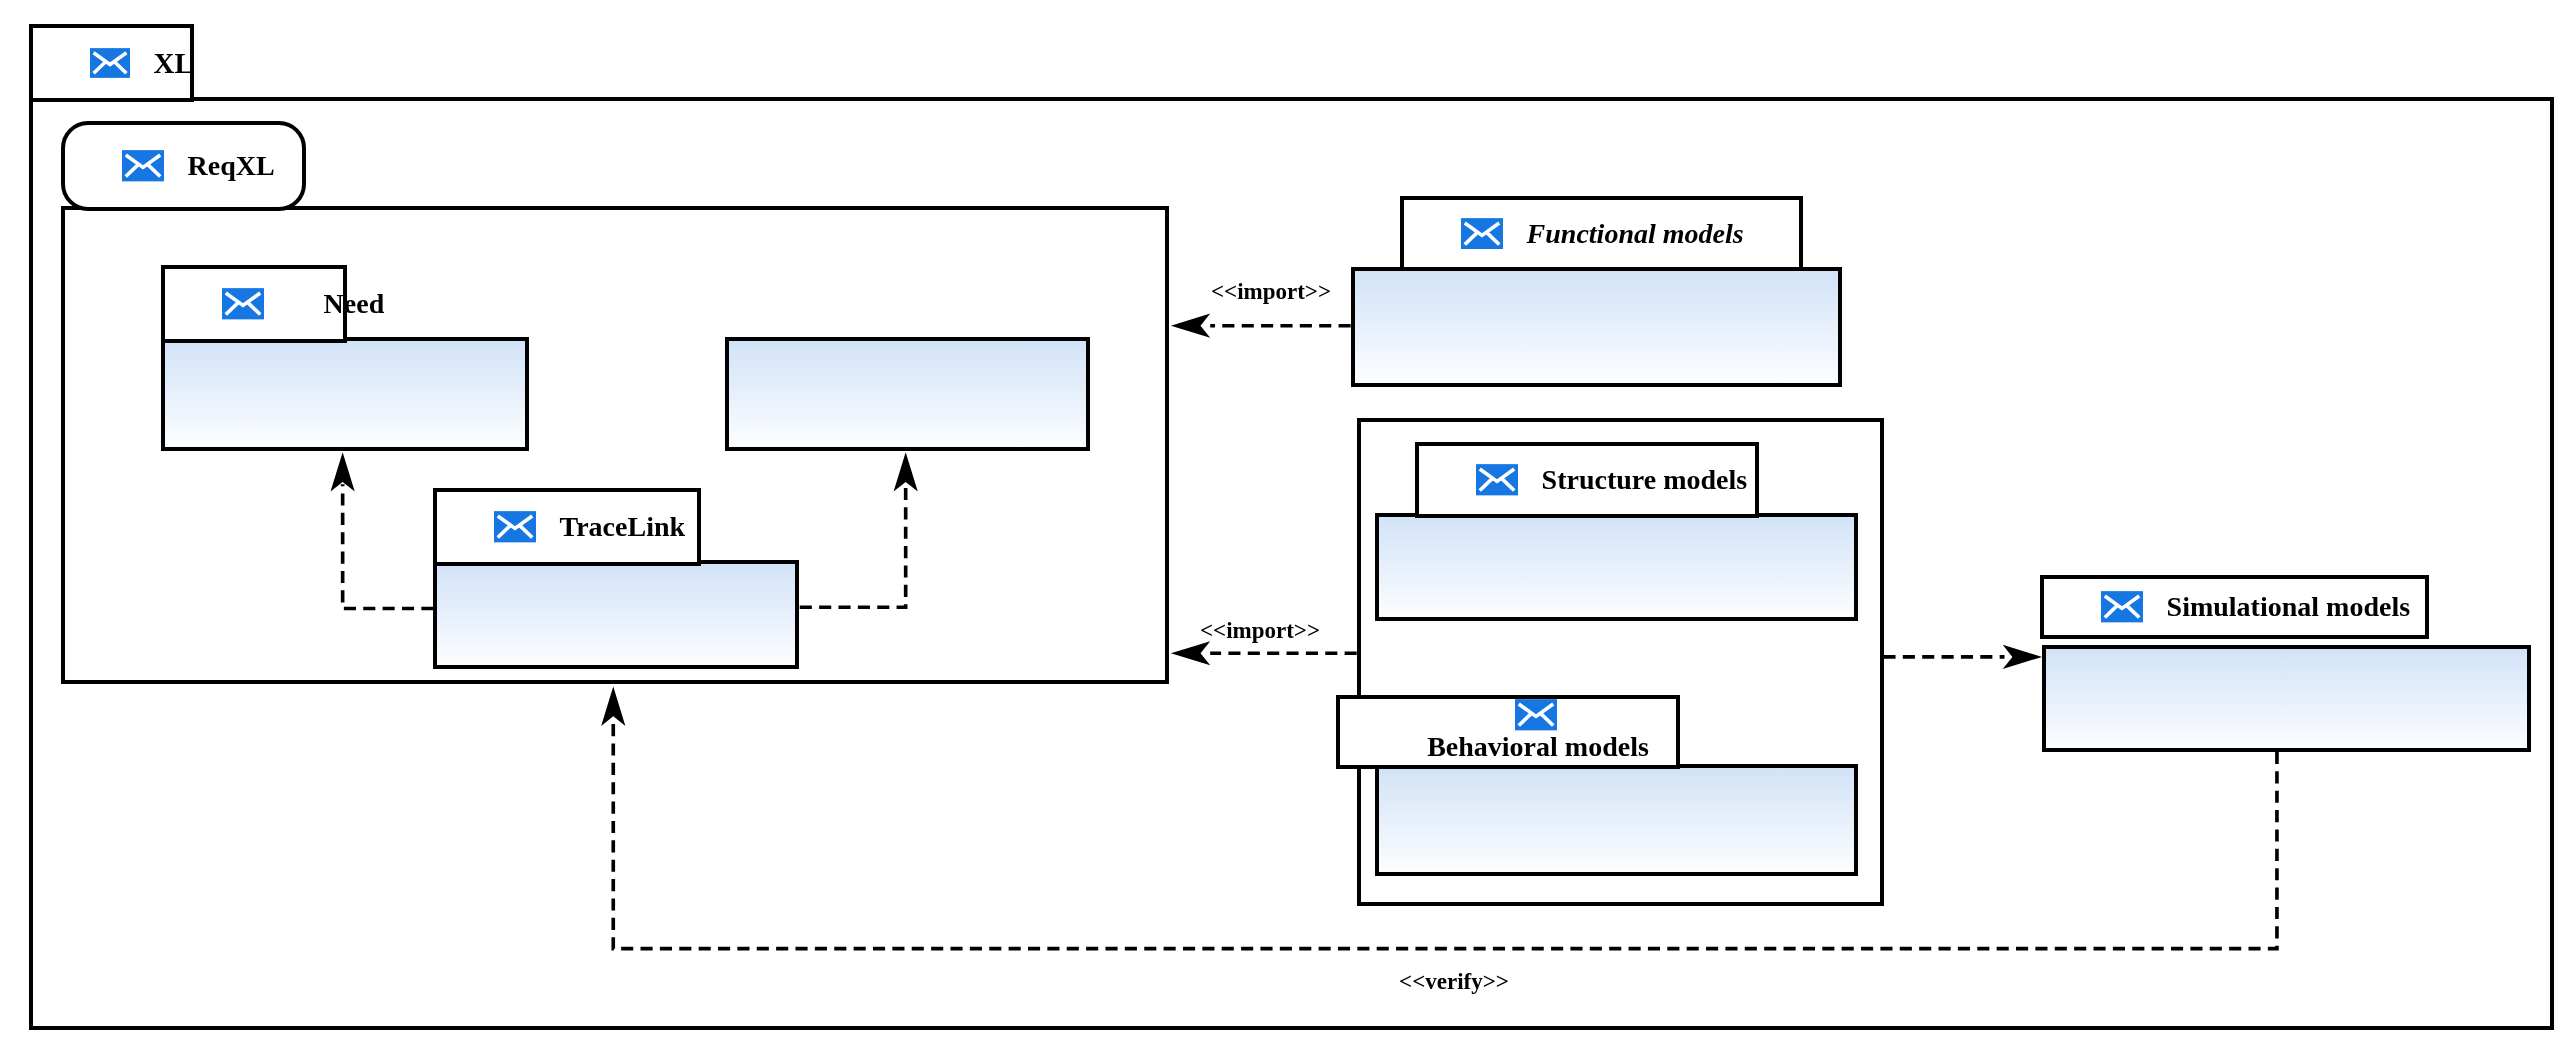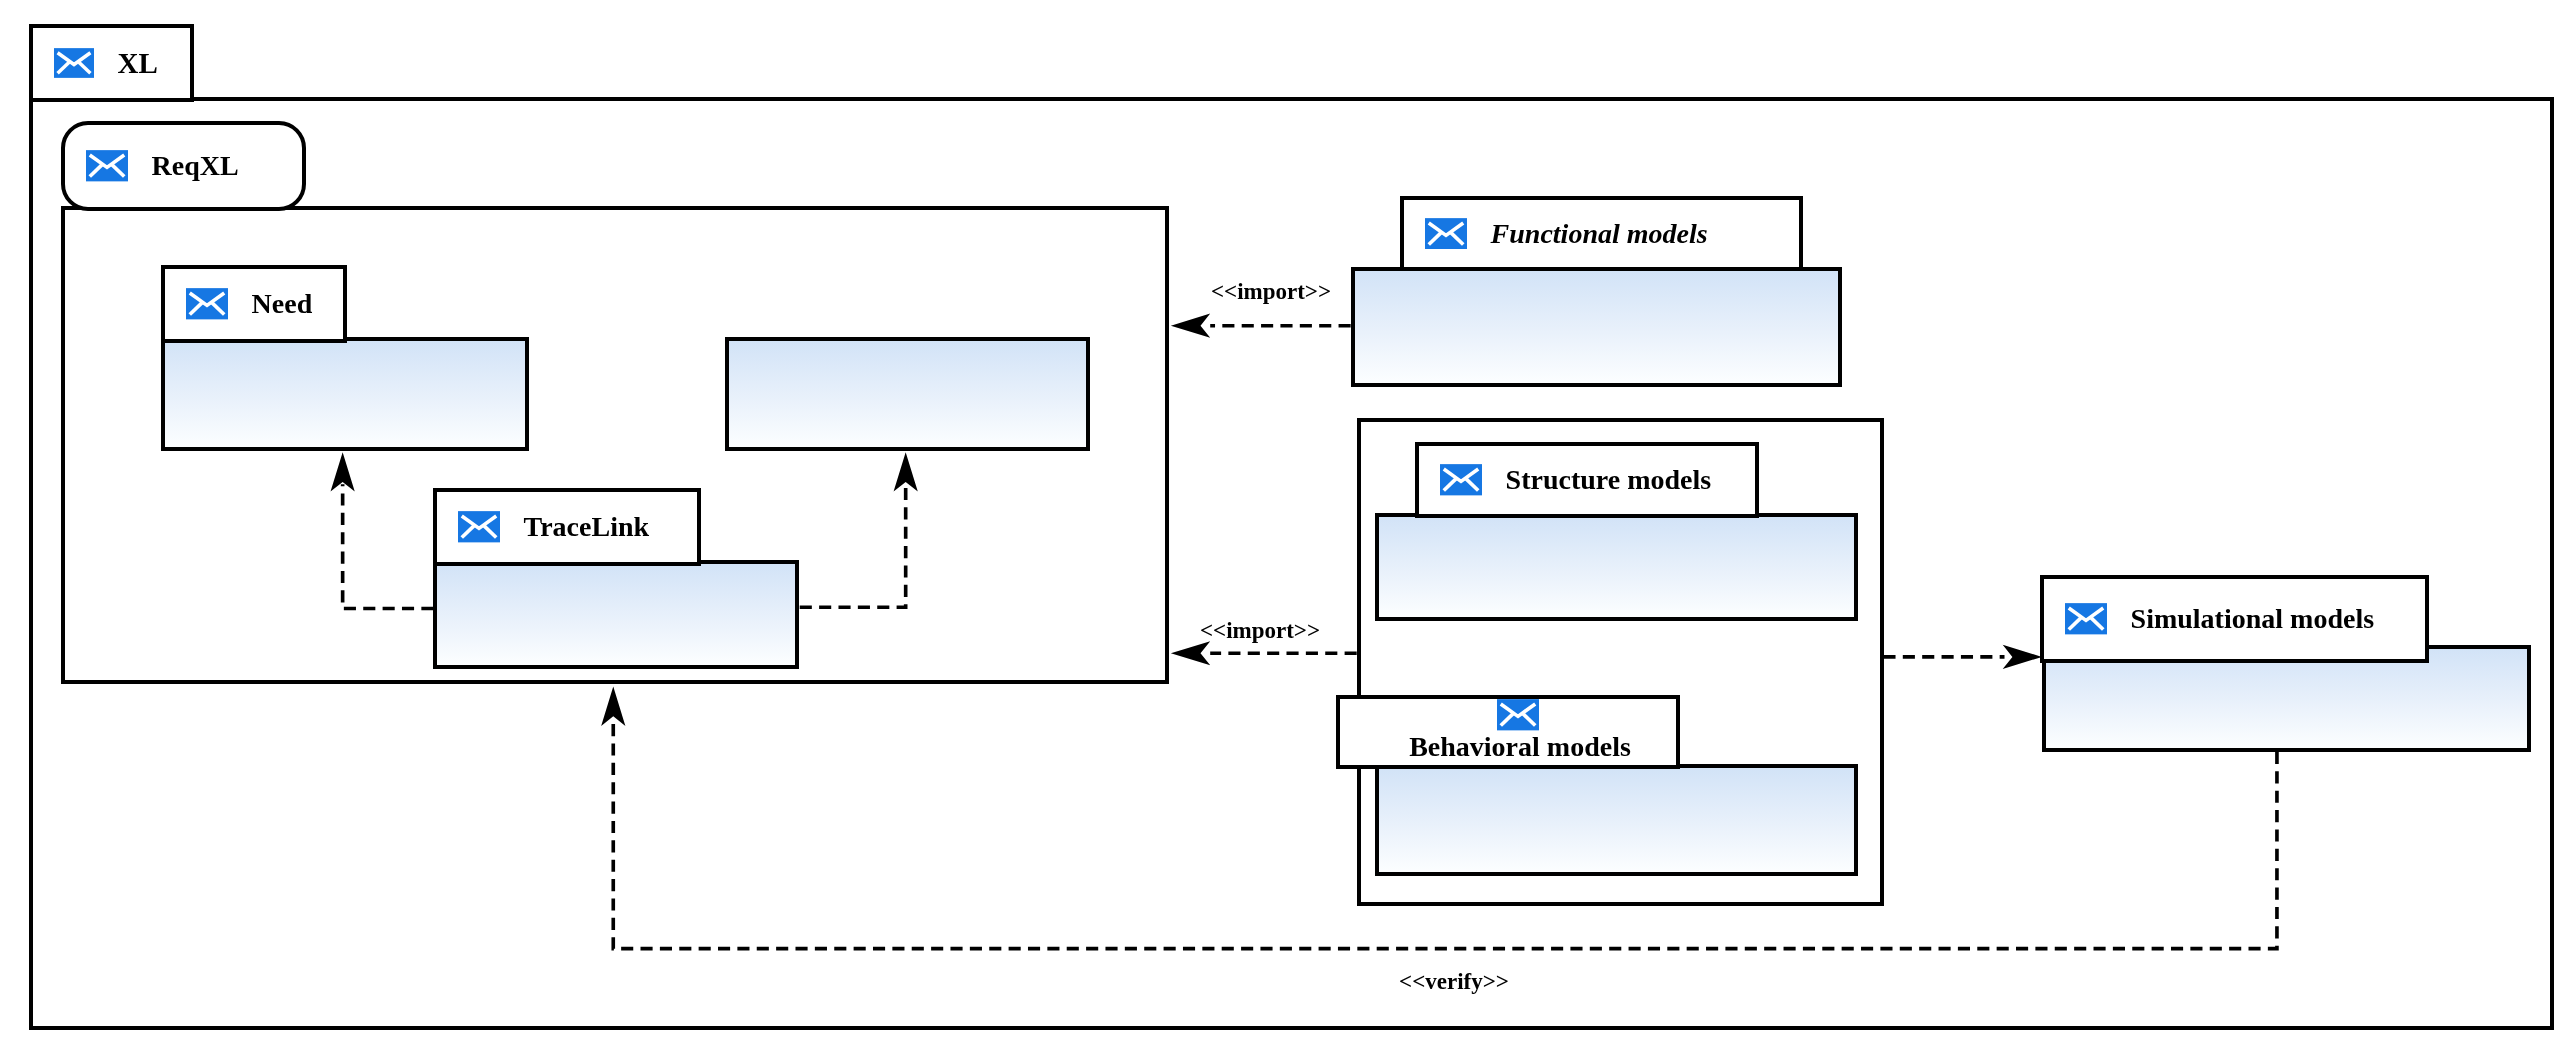--- a/index.html
+++ b/index.html
@@ -1,46 +1,46 @@
 <!DOCTYPE html>
 <html style="font-size:9.7px"><head>
 <meta charset="utf-8">
 <style>
   html,body{margin:0;padding:0;background:#ffffff;width:2576px;height:1051px;
     font-family:"Liberation Serif","DejaVu Serif",serif;}
   #canvas{position:absolute;left:0;top:0;width:2576px;height:1051px;background:#ffffff;overflow:hidden;}
 
   .pkg-tab{position:absolute;background:#ffffff;border:4.8px solid #000;box-sizing:border-box;
-    display:flex;align-items:center;z-index:4;}
+    display:flex;align-items:center;z-index:4;padding-left:36px;}
   .pkg-tab .env{margin-left:20.6px;flex:0 0 auto;}
   .pkg-tab .lbl{font-weight:bold;font-size:28px;color:#000;margin-left:24px;white-space:nowrap;}
   .pkg-body{position:absolute;border:4.8px solid #000;box-sizing:border-box;z-index:3;
     background:linear-gradient(180deg,#d2e3f7 0%,#e9f1fb 55%,#fcfeff 100%);}
   .pkg-body.plain{background:#ffffff;z-index:1;}
   .group-box{position:absolute;border:4.2px solid #000;box-sizing:border-box;background:#ffffff;z-index:2;}
 
   
   #xl-tab{left:29px;top:24px;width:165px;height:78px;}
   #xl-body{left:29px;top:97px;width:2525px;height:933px;}
   #reqxl-tab{left:61px;top:121px;width:245px;height:90px;border-radius:27px;}
   #reqxl-body{left:61px;top:206px;width:1108px;height:478px;}
-  #need-tab{left:161px;top:265px;width:186px;height:78px;}
+  #need-tab{left:161px;top:265px;width:186px;height:78px;gap:36px;}
   #need-body{left:161px;top:337px;width:368px;height:114px;}
   #requirement-tab{left:725px;top:265px;width:265px;height:78px;}
   #requirement-body{left:725px;top:337px;width:365px;height:114px;}
   #tracelink-tab{left:433px;top:488px;width:268px;height:78px;}
   #tracelink-body{left:433px;top:560px;width:366px;height:109px;}
   #functional-tab{left:1400px;top:196px;width:403px;height:75px;font-style:italic;}
   #functional-body{left:1351px;top:267px;width:491px;height:120px;}
   #models-group{left:1357px;top:418px;width:527px;height:488px;}
   #structure-tab{left:1415px;top:442px;width:344px;height:76px;}
   #structure-body{left:1375px;top:513px;width:483px;height:108px;}
   #behavioral-tab{left:1336px;top:695px;width:344px;height:74px;flex-direction:column;}
   #behavioral-body{left:1375px;top:764px;width:483px;height:112px;}
-  #simulational-tab{left:2040px;top:575px;width:389px;height:88px;}
+  #simulational-tab{left:2040px;top:575px;width:389px;height:64px;}
   #simulational-body{left:2042px;top:645px;width:489px;height:107px;}
 
   #xl-tab .lbl{font-size:29px;}
   #arrow-layer{position:absolute;left:0;top:0;width:2576px;height:1051px;z-index:5;pointer-events:none;}
   .edge{stroke:#000;stroke-width:6;fill:none;stroke-dasharray:20 12;}
   .head{fill:#000;stroke:none;}
   .edge-label{position:absolute;transform:translate(-50%,-50%);font-weight:bold;font-size:23px;color:#000;
     white-space:nowrap;z-index:6;}
 </style>
 </head>

